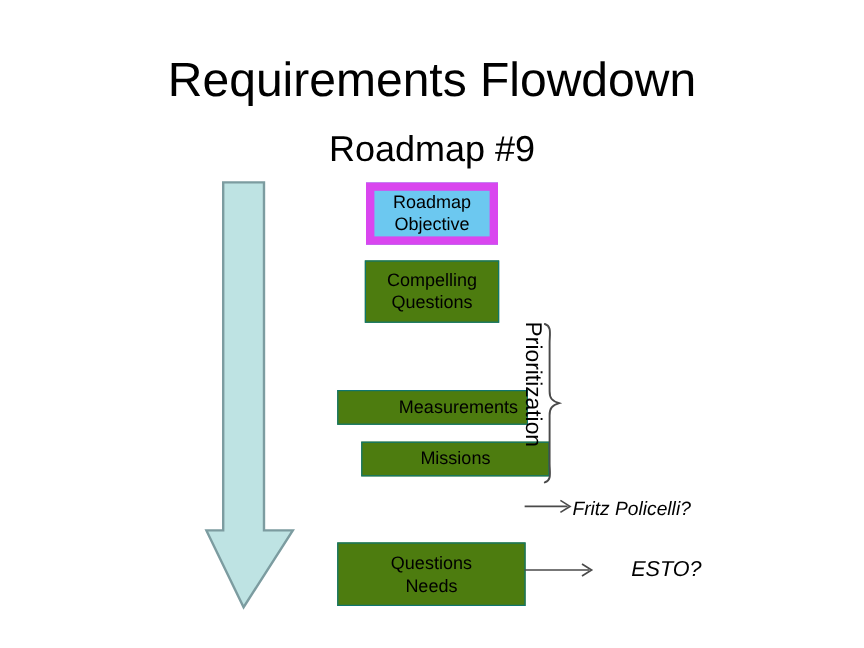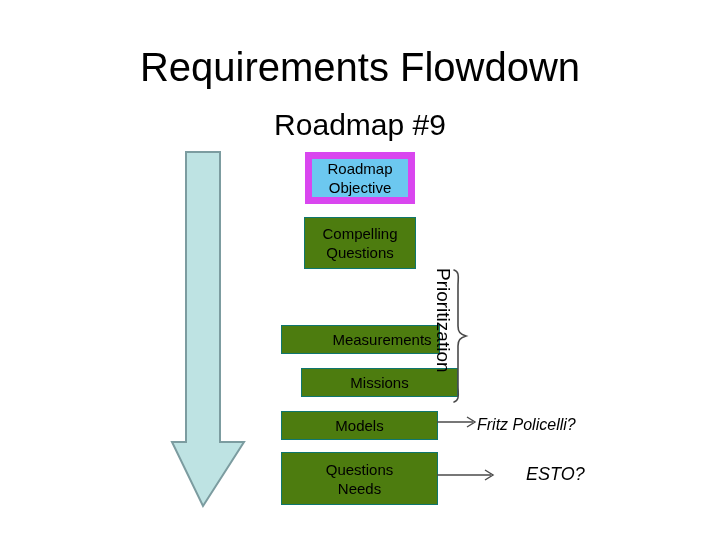--- a/index.html
+++ b/index.html
@@ -142,21 +142,20 @@
 Objective</div>
 
   <div class="flow-box" id="box-compelling-questions">Compelling
 Questions</div>
 
 
   <div class="flow-box" id="box-measurements">Measurements</div>
 
   <div class="flow-box" id="box-missions">Missions</div>
 
-  <div class="flow-box" id="box-models">Models</div>
 
   <div class="flow-box" id="box-technology-needs">Questions
 Needs</div>
 
   <div id="prioritization-brace">
     <svg width="26" height="136" viewBox="0 0 26 136" xmlns="http://www.w3.org/2000/svg">
       <path d="M6,2 C12,4 10,10 10,18 L10,58 C10,64 12,66 18,68 C12,70 10,72 10,78 L10,118 C10,126 12,132 6,134" fill="none" stroke="#4a4a4a" stroke-width="1.6" stroke-linecap="round"></path>
     </svg>
   </div>
 

